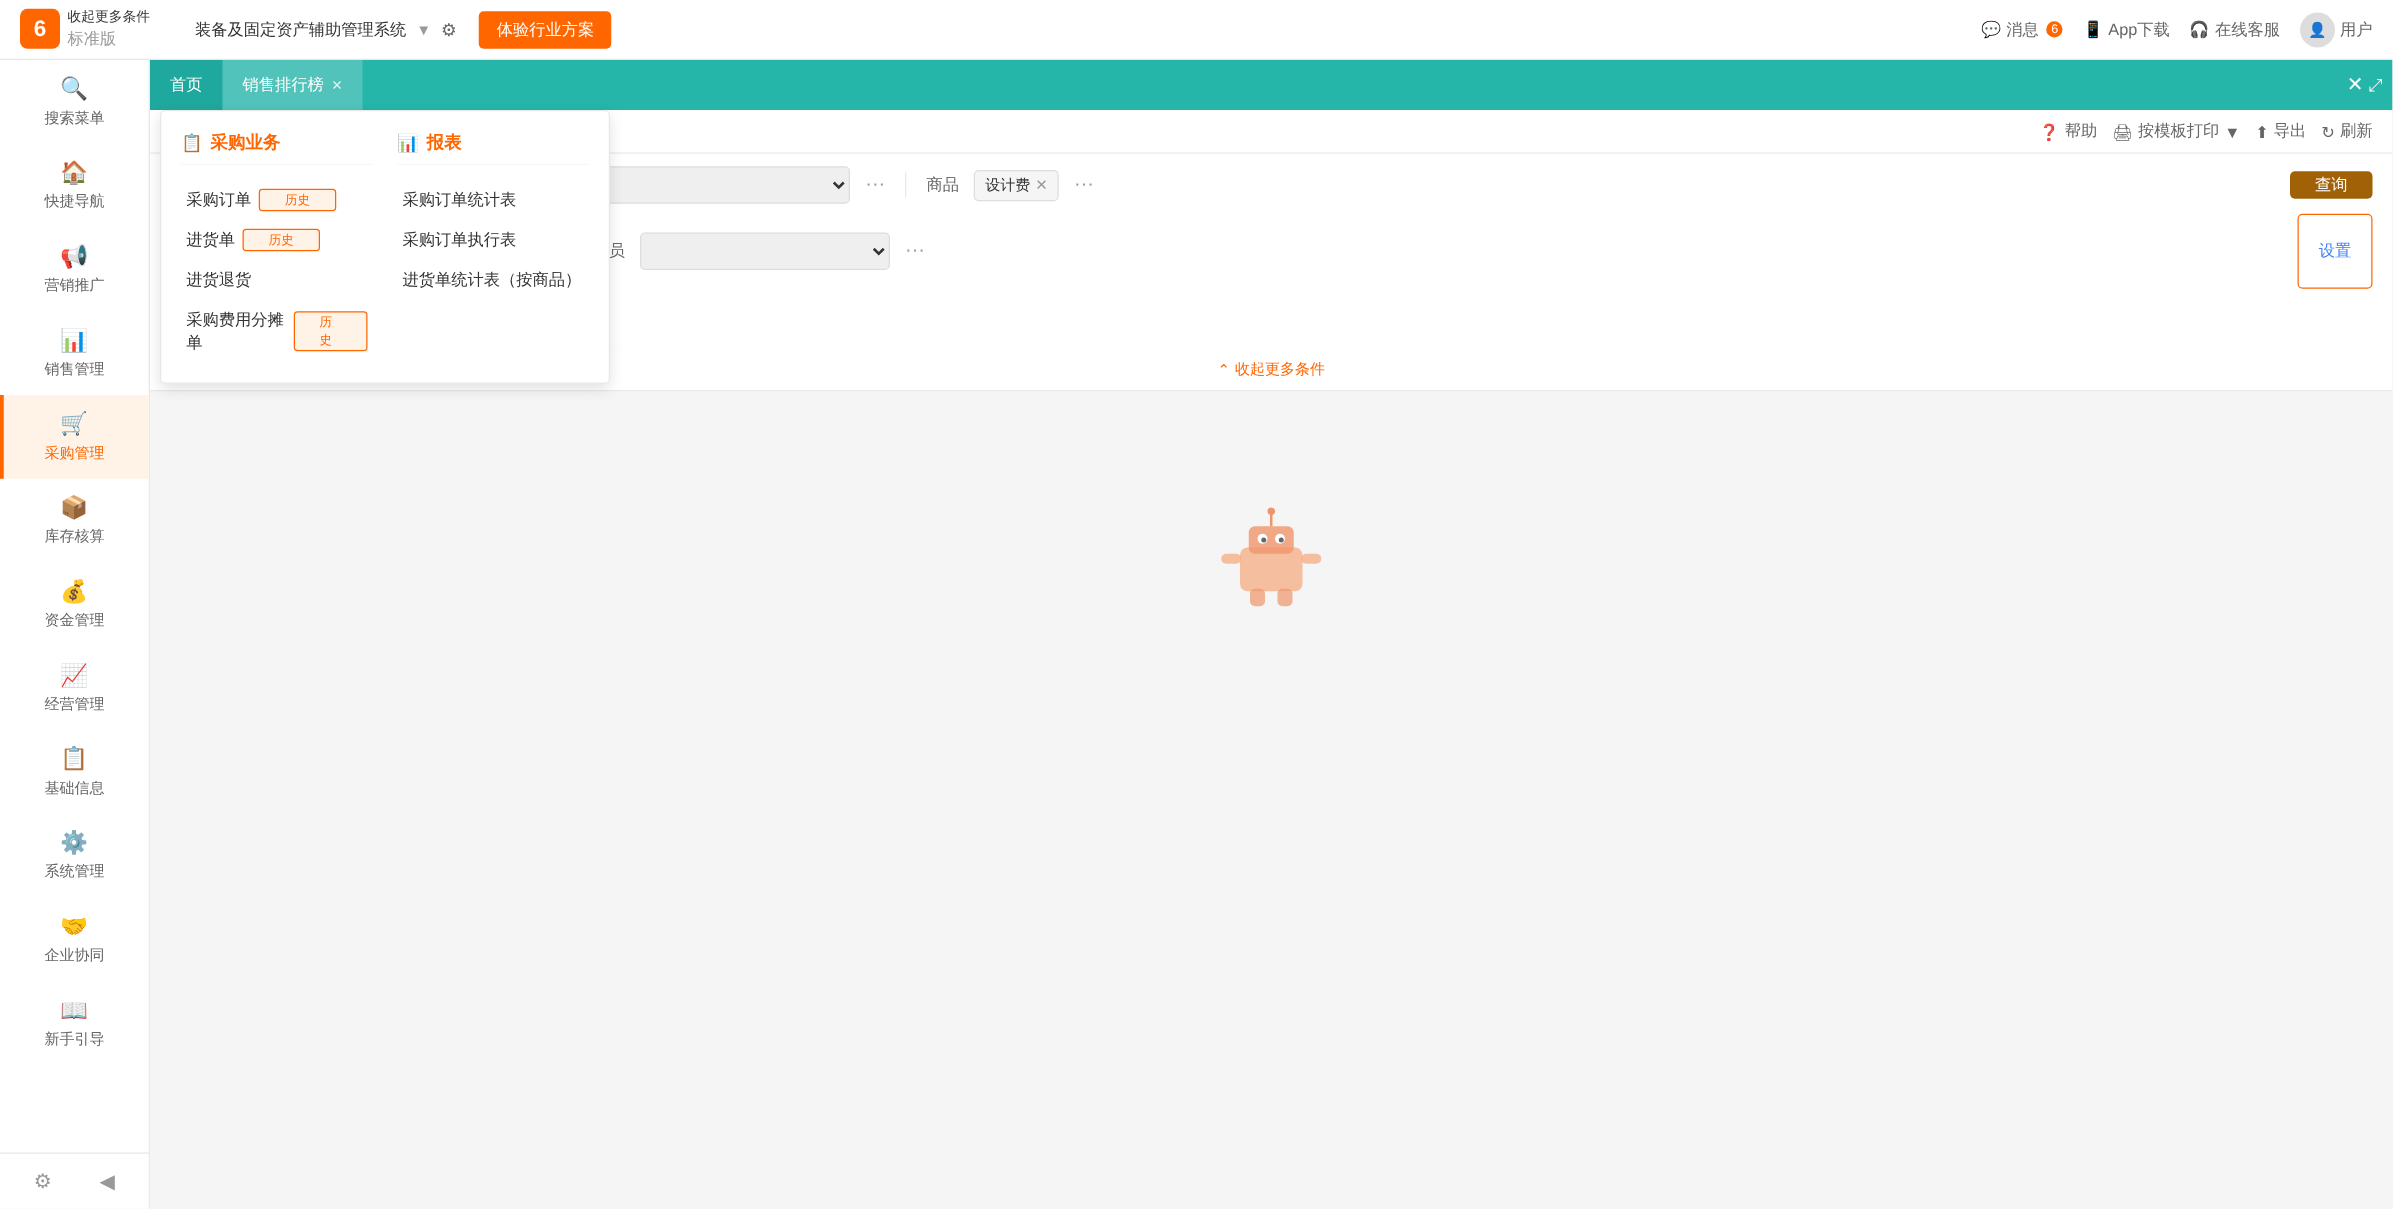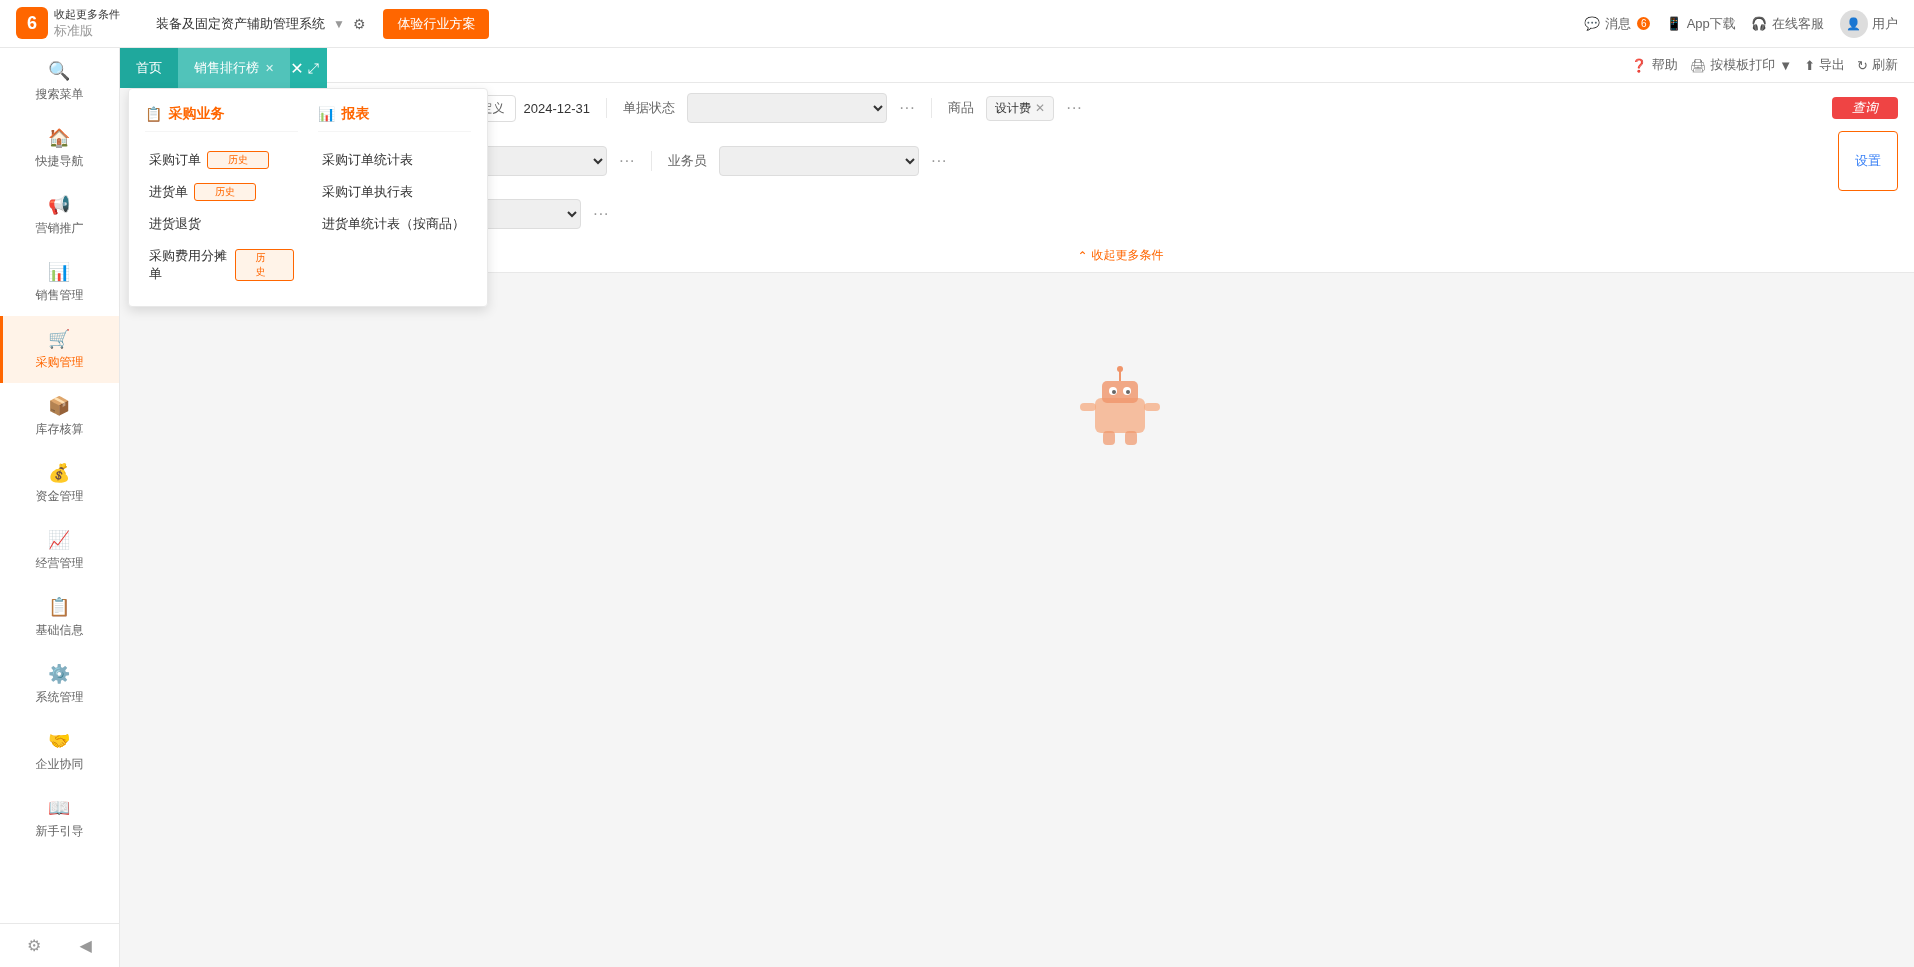--- a/index.html
+++ b/index.html
@@ -139,21 +139,21 @@
     .sidebar-bottom-icon {
       cursor: pointer;
       color: #999;
       font-size: 16px;
     }
 
     
     .content-area {
       flex: 1;
       display: flex;
-      flex-direction: row;
+      flex-direction: column;
       overflow: hidden;
     }
 
     
     .tab-bar {
       background: #26b5a9;
       display: flex;
       align-items: stretch;
       height: 40px;
       padding-left: 0;
@@ -212,28 +212,27 @@
       border-radius: 4px;
       padding: 3px 8px;
       font-size: 12px;
       color: #333;
       display: flex;
       align-items: center;
       gap: 4px;
     }
     .filter-tag .close { cursor: pointer; color: #999; }
     .query-btn {
-      background: #ef4444;
+      background: #a16207;
       color: white;
       border: none;
       border-radius: 4px;
       padding: 2px 20px;
       font-size: 13px;
       cursor: pointer;
-      font-style: italic;
     }
     .settings-btn {
       background: white;
       color: #3b82f6;
       border: 1px solid #f60;
       border-radius: 4px;
       padding: 20px 16px;
       font-size: 13px;
       cursor: pointer;
     }

